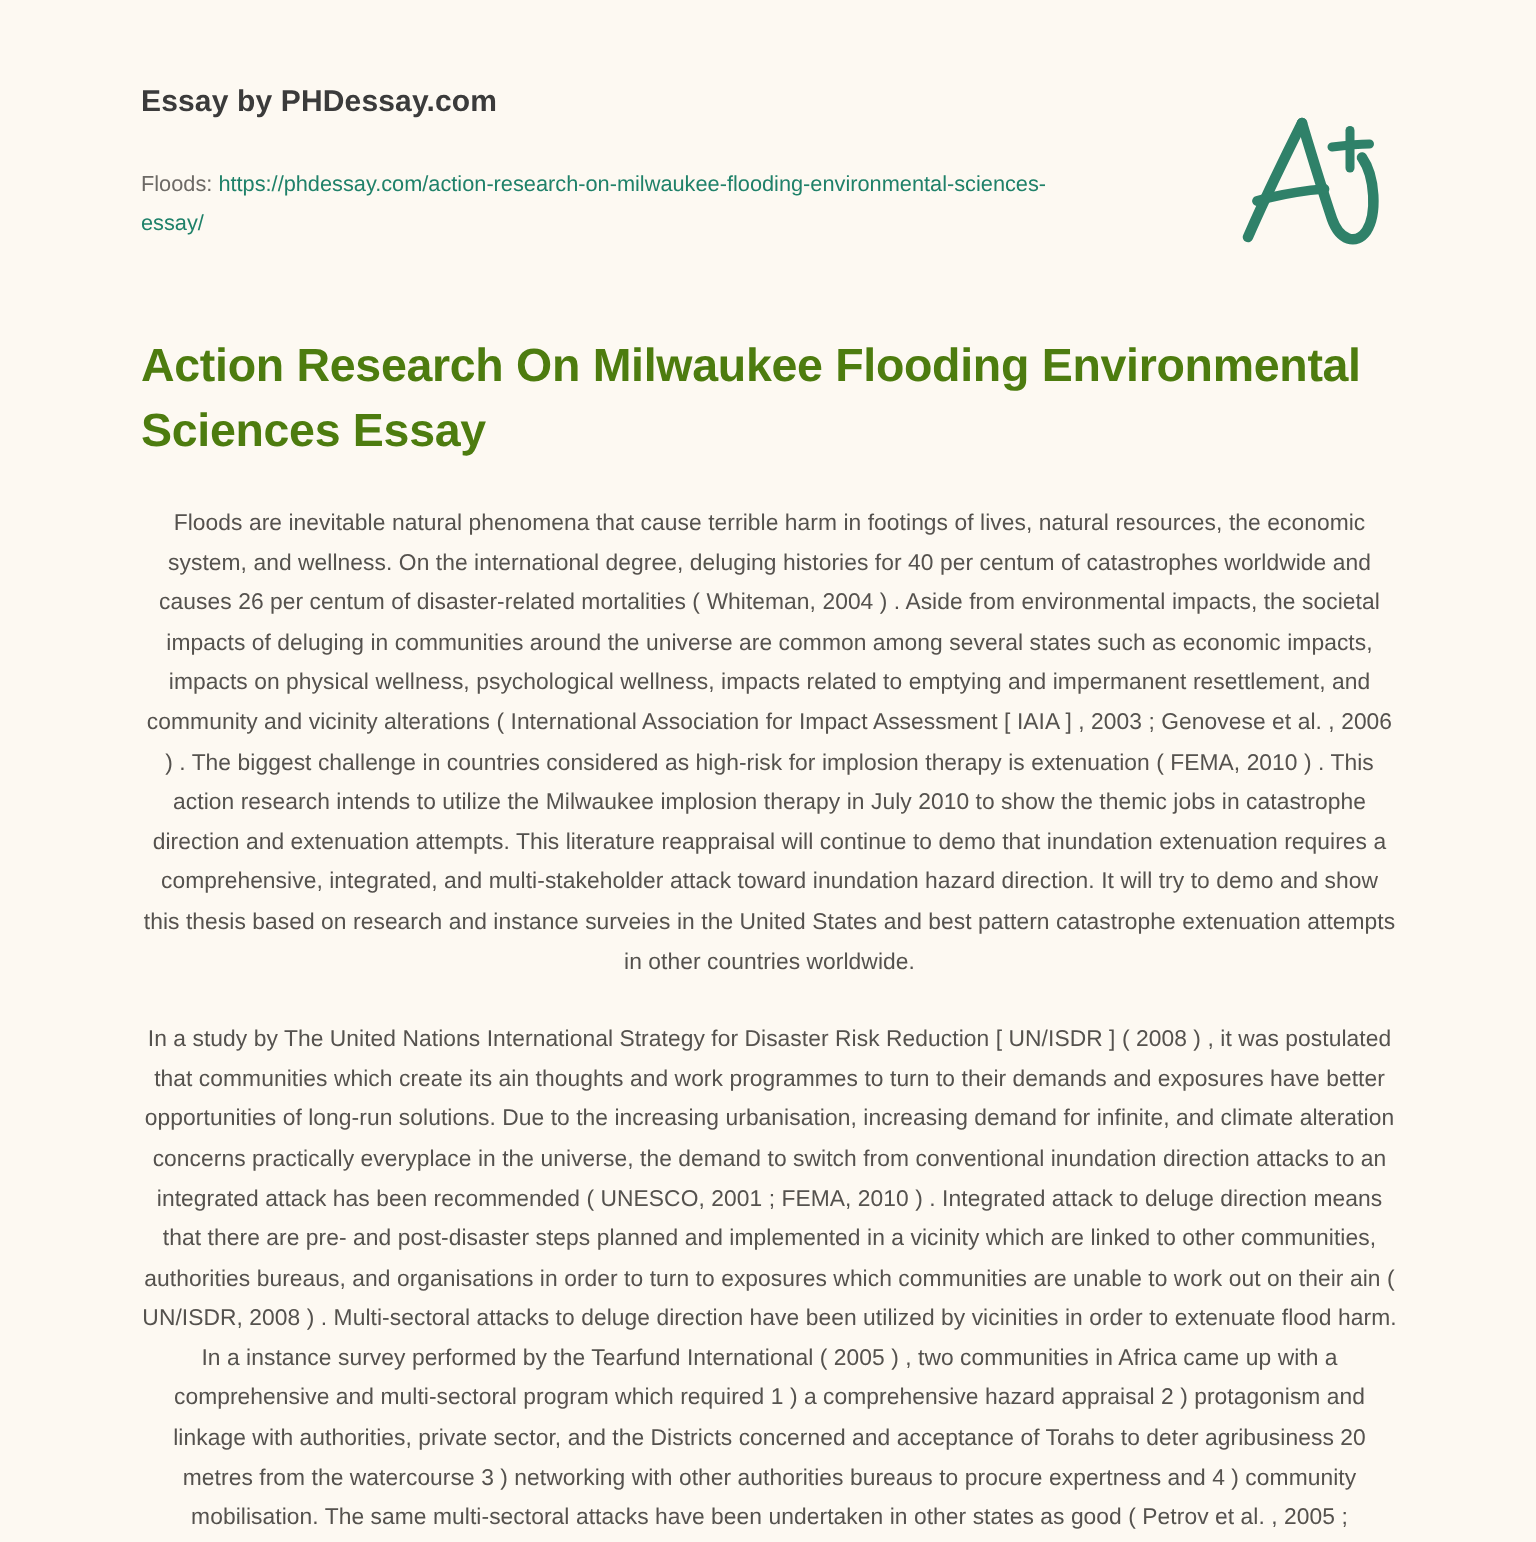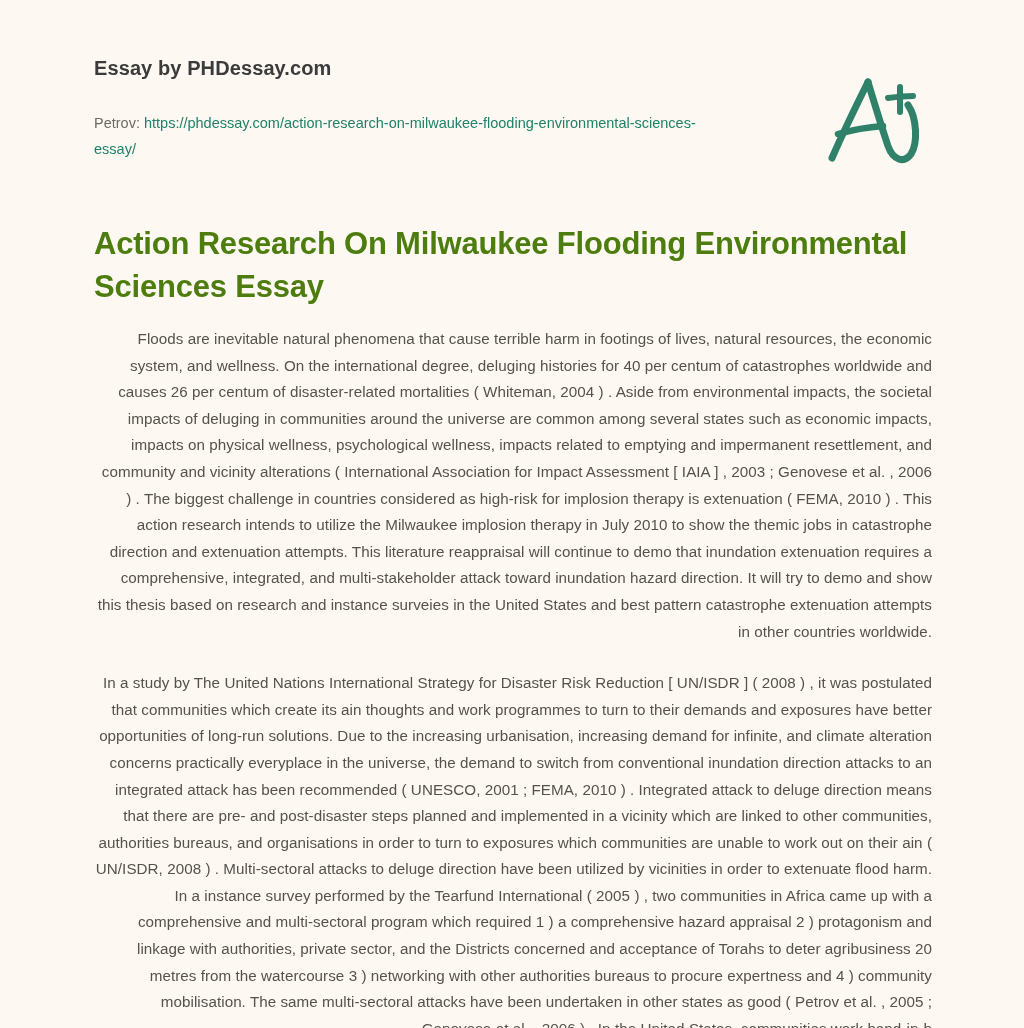--- a/index.html
+++ b/index.html
@@ -82,40 +82,40 @@
   }
 
   
   .doc-body {
     position: absolute;
     left: 94px;
     top: 322px;
     width: 838px;
   }
   .doc-body p {
-    margin: 4px 0 25px 0;
+    margin: 14px 0 25px 0;
     font-size: 15.2px;
     line-height: 26.6px;
     color: #55524e;
-    text-align: right;
+    text-align: center;
     letter-spacing: 0.05px;
   }
   .doc-body p:last-child {
     margin-bottom: 0;
   }
 </style>
 </head>
 <body>
 
 <div class="page">
 
   <div class="site-header">Essay by PHDessay.com</div>
 
   <div class="source-block">
-    <span class="source-label">Petrov:</span>
+    <span class="source-label">Floods:</span>
     <span class="source-link">https://phdessay.com/action-research-on-milwaukee-flooding-environmental-sciences-essay/</span>
   </div>
 
   <div class="brand-logo">
     <svg viewBox="0 0 120 102" xmlns="http://www.w3.org/2000/svg" fill="none" stroke="#2f8169" stroke-linecap="round" stroke-linejoin="round">
 
       <path d="M56 10 C48 26 34 54 20 86" stroke-width="7"></path>
 
       <path d="M56 10 C62 30 70 56 76 74 C81 88 92 92 99 82 C106 71 105 46 96 33" stroke-width="7"></path>
 

